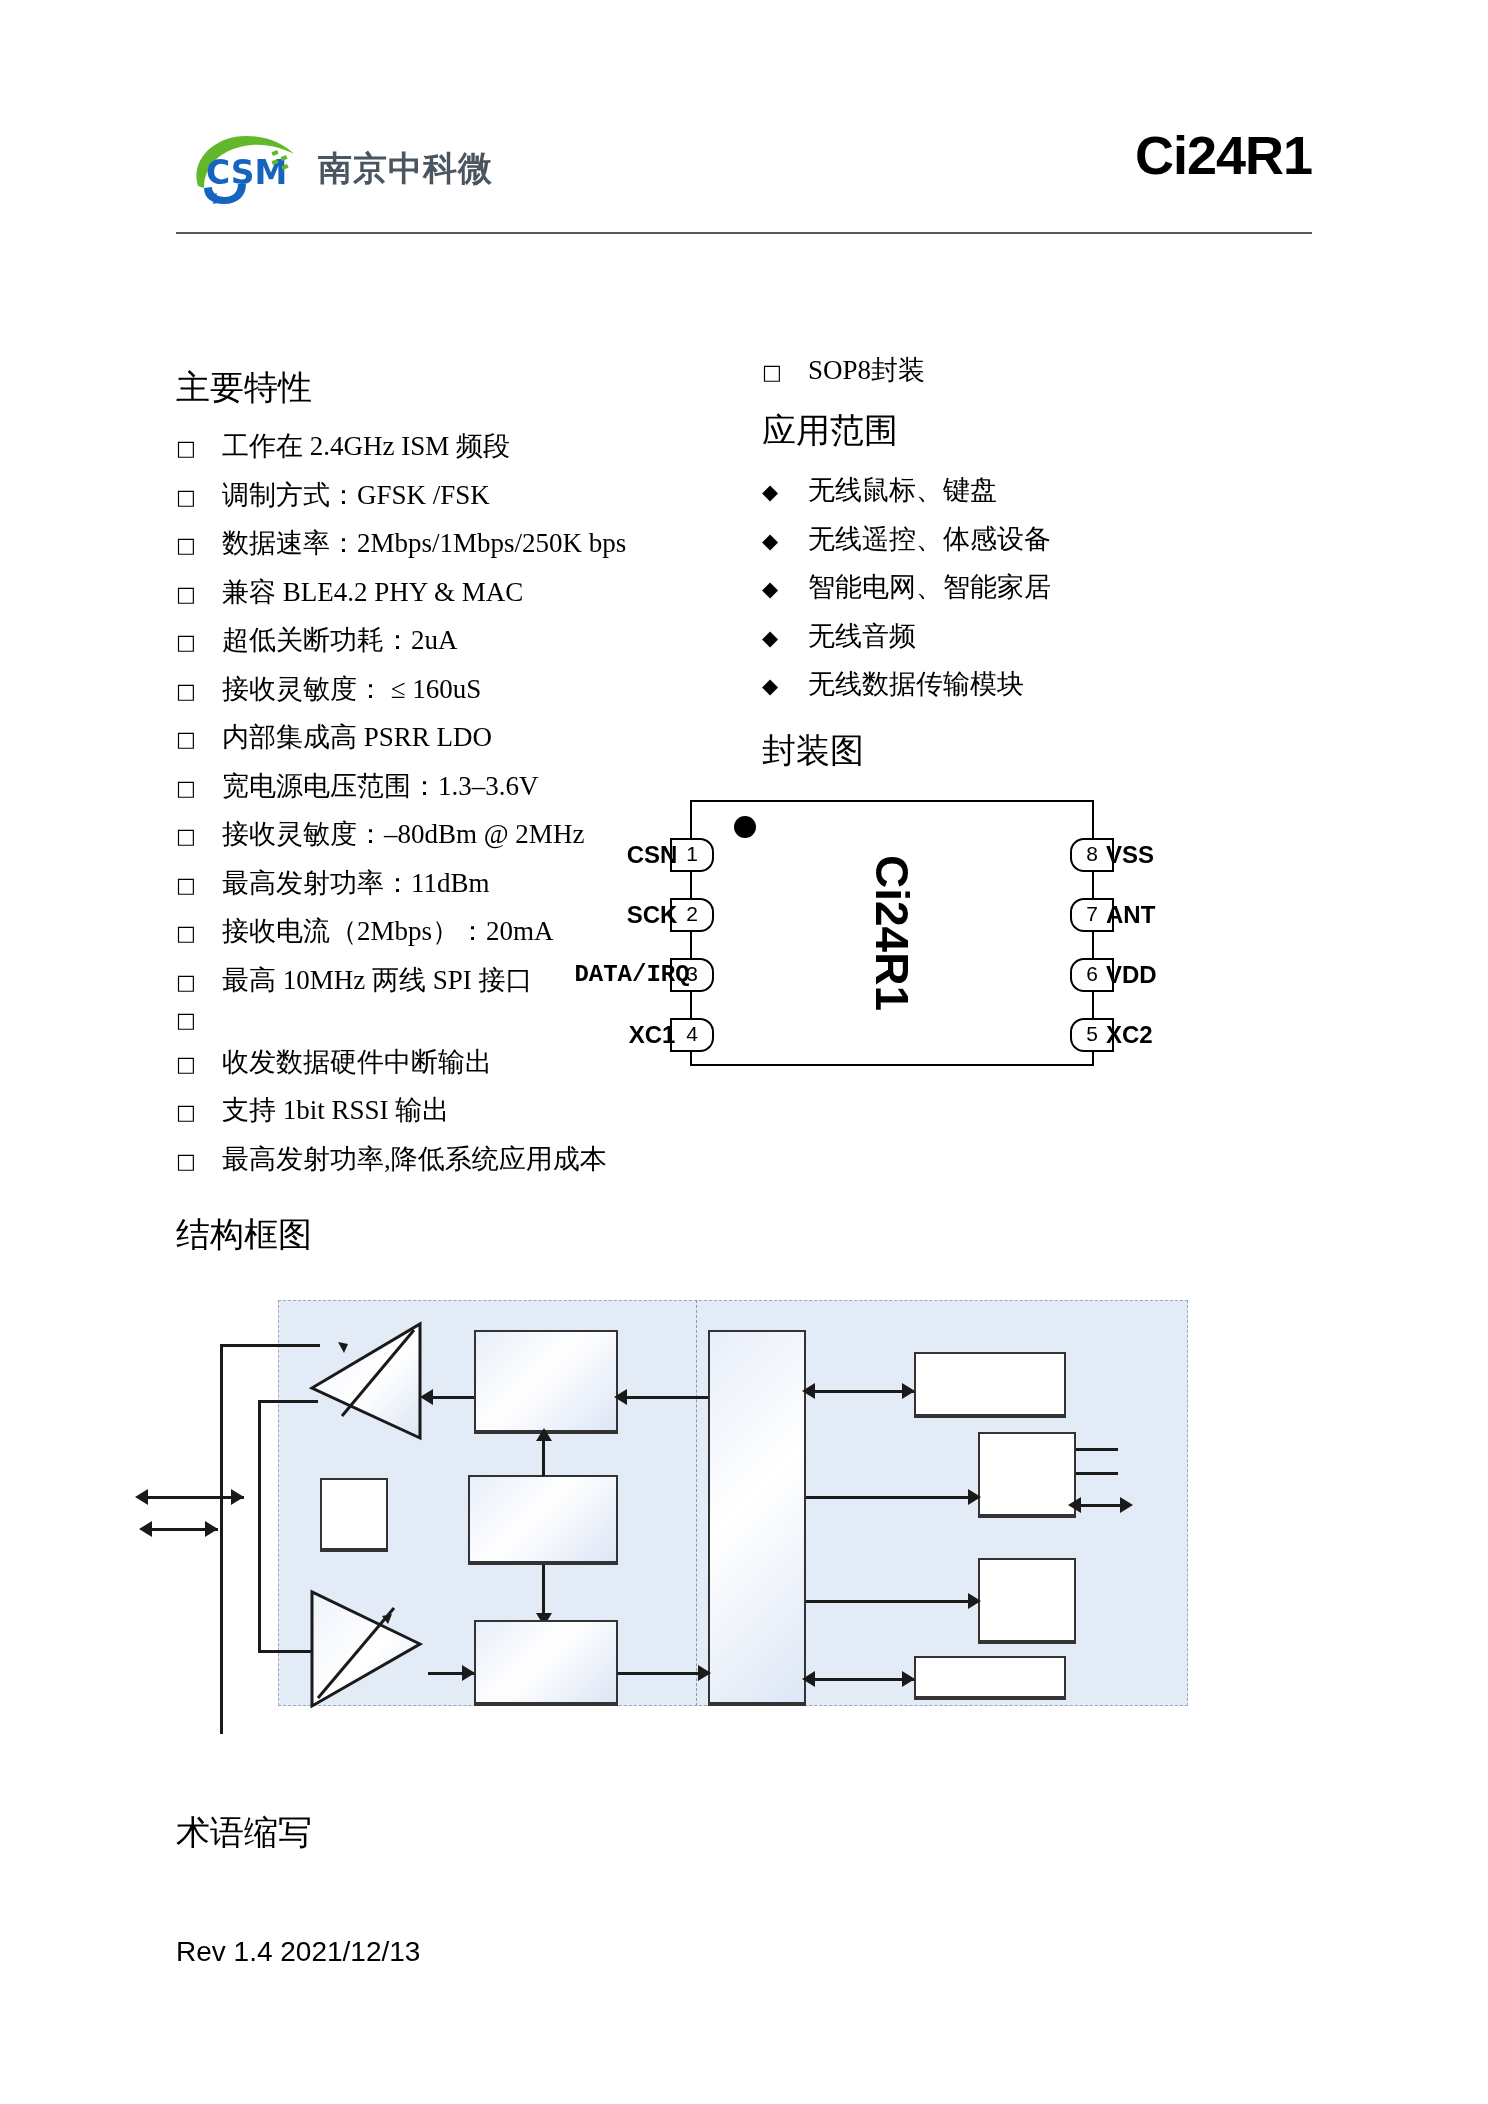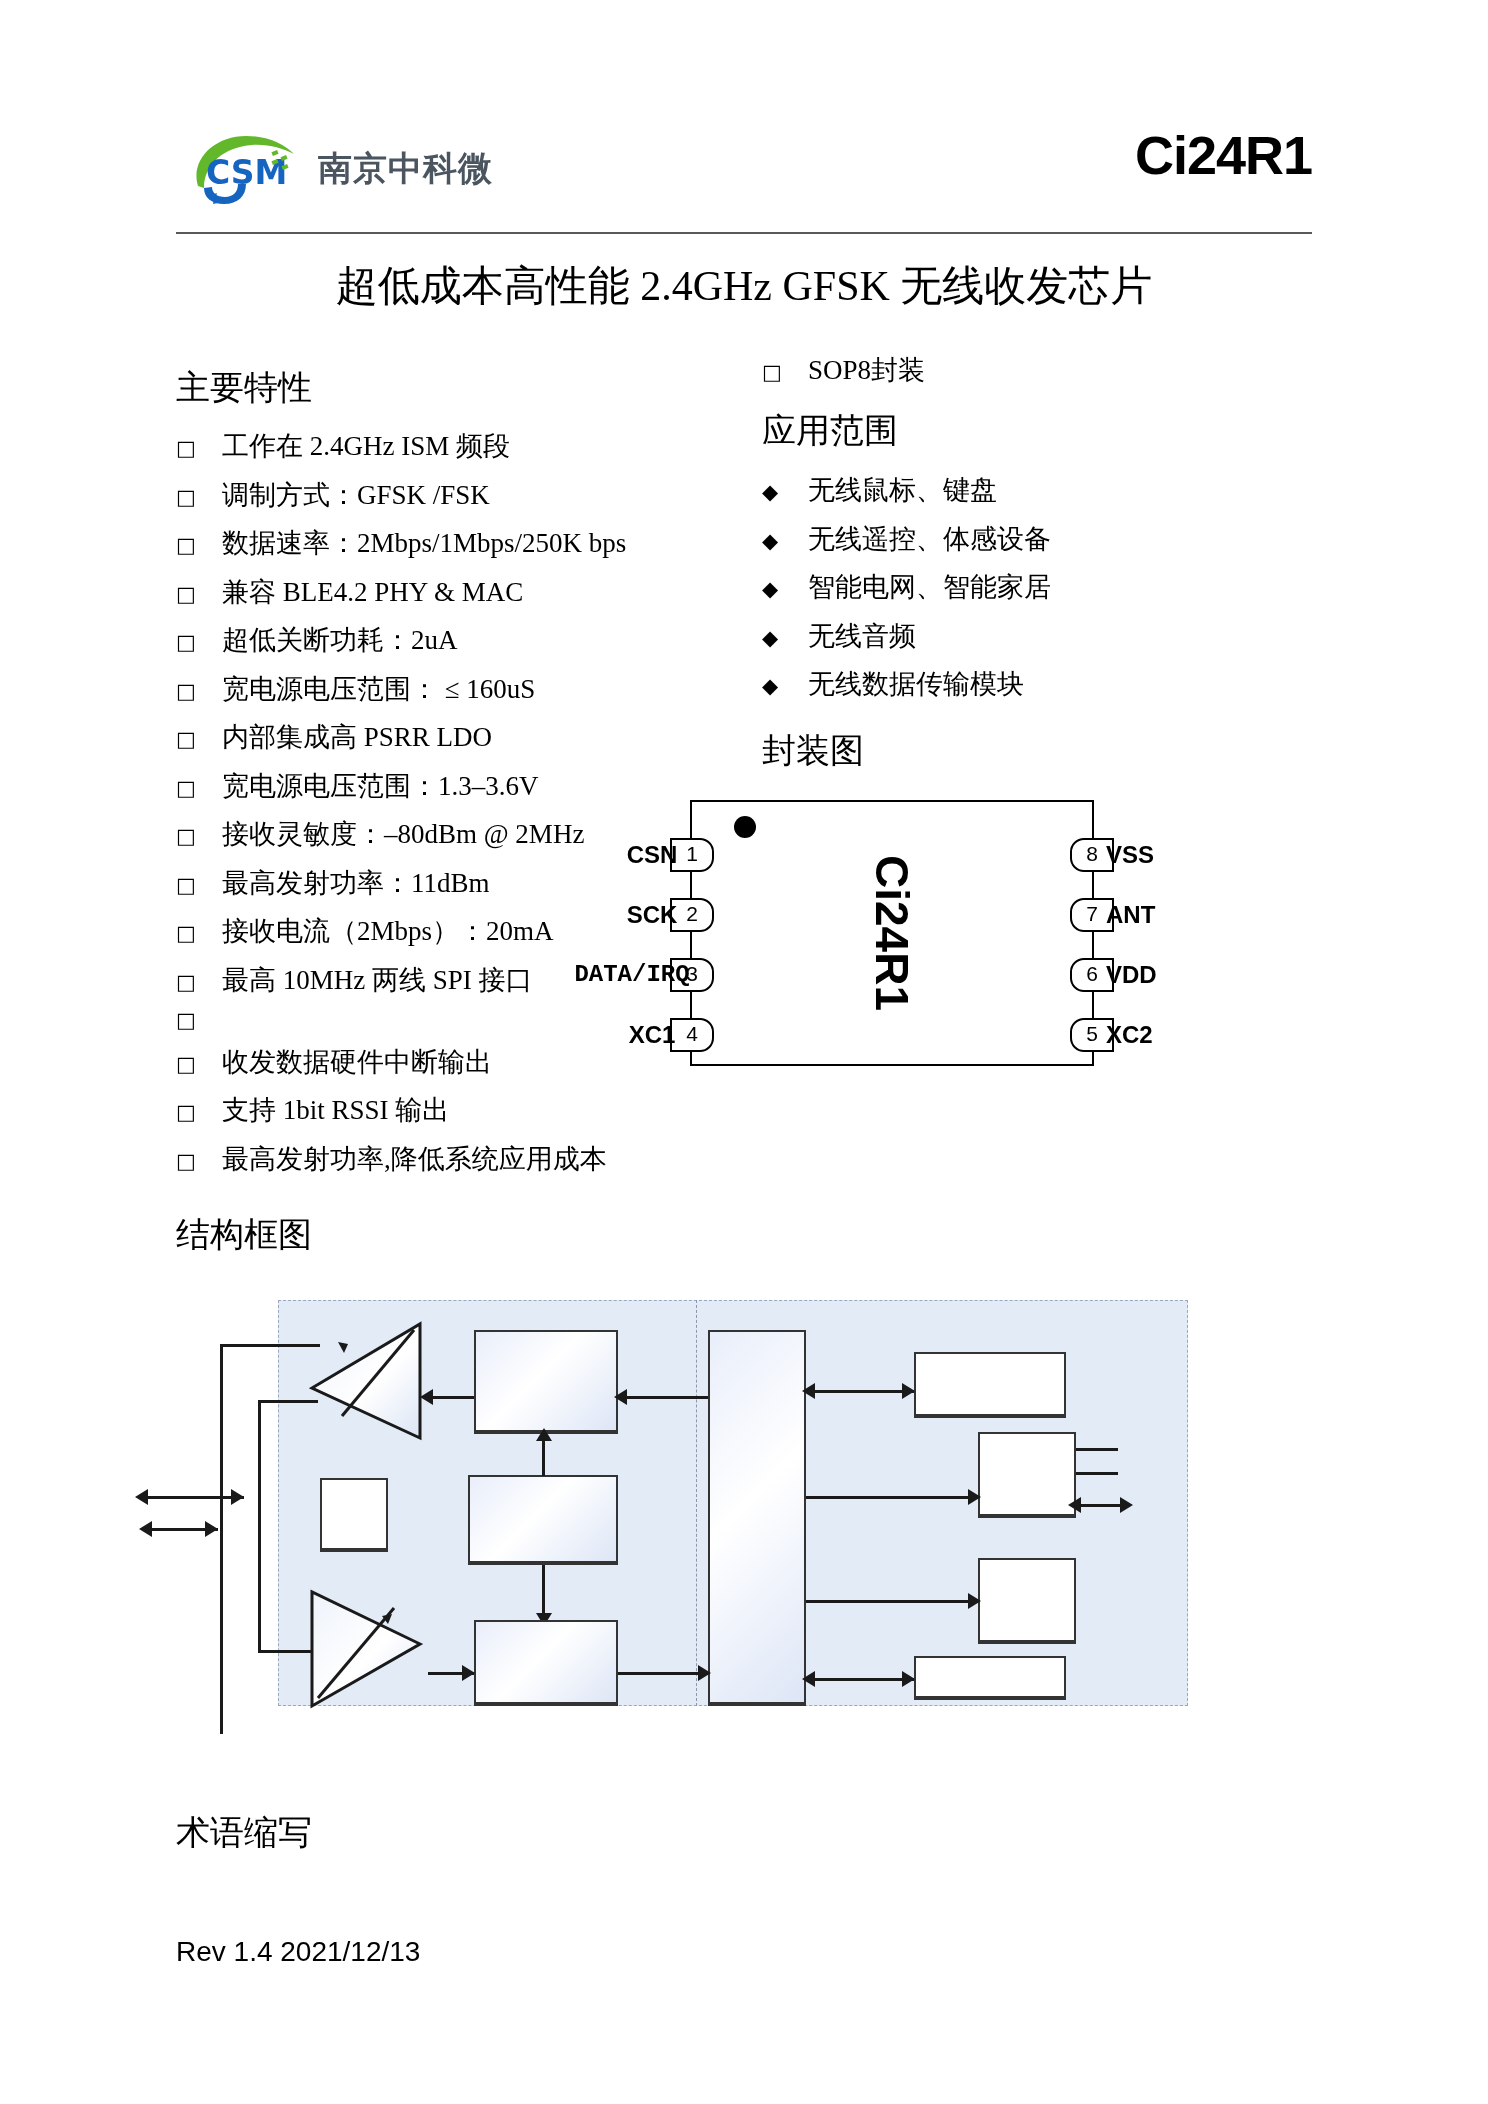--- a/index.html
+++ b/index.html
@@ -149,21 +149,20 @@
         </g>
         <path d="M24 72 l9 -3 l-2 6 l7 3 l-9 2 l1 -5 Z" fill="#1565c0"></path>
       </svg>
       <div class="logo-cn">南京中科微</div>
     </div>
 
     <div class="part-number">Ci24R1</div>
   </div>
   <div class="header-rule"></div>
 
-  <div class="doc-title">超低成本高性能 2.4GHz GFSK 无线收发芯片</div>
 
   <div class="sec-head" style="left:176px;top:365px;">主要特性</div>
 
   <div class="blist" id="features-list" style="left:176px;top:428px;width:520px;">
       <div class="brow">
         <span class="bullet sq">□</span>
         <span class="btext">工作在 2.4GHz ISM 频段</span>
       </div>
       <div class="brow">
         <span class="bullet sq">□</span>
@@ -176,21 +175,21 @@
       <div class="brow">
         <span class="bullet sq">□</span>
         <span class="btext">兼容 BLE4.2 PHY &amp; MAC</span>
       </div>
       <div class="brow">
         <span class="bullet sq">□</span>
         <span class="btext">超低关断功耗：2uA</span>
       </div>
       <div class="brow">
         <span class="bullet sq">□</span>
-        <span class="btext">宽电源电压范围：  ≤ 160uS</span>
+        <span class="btext">接收灵敏度：  ≤ 160uS</span>
       </div>
       <div class="brow">
         <span class="bullet sq">□</span>
         <span class="btext">内部集成高 PSRR LDO</span>
       </div>
       <div class="brow">
         <span class="bullet sq">□</span>
         <span class="btext">宽电源电压范围：1.3–3.6V</span>
       </div>
       <div class="brow">

